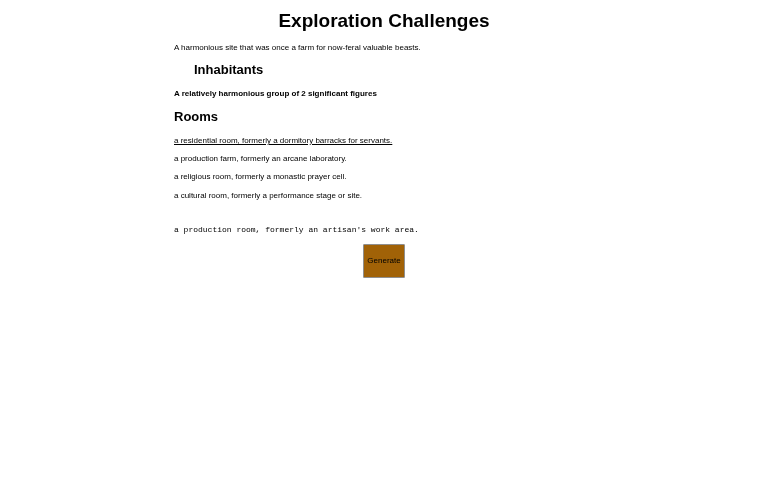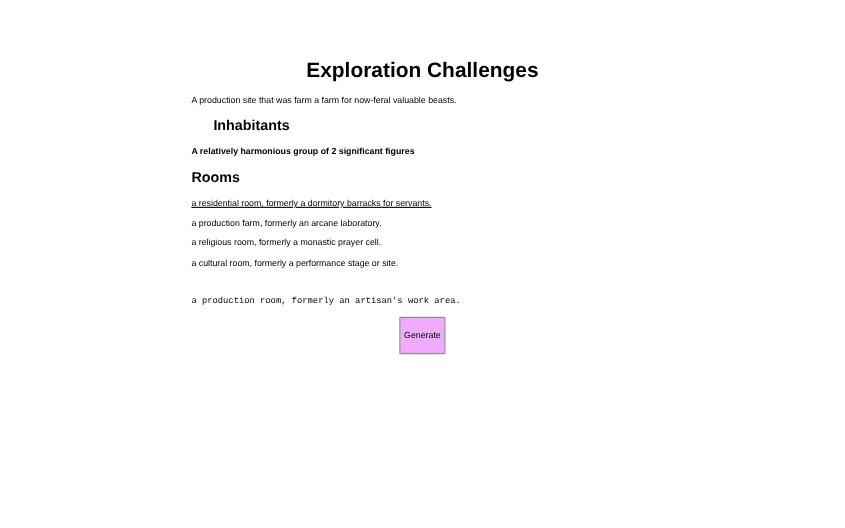--- a/index.html
+++ b/index.html
@@ -11,21 +11,20 @@
       overflow: hidden;
     }
     body {
       font-family: "Liberation Sans", sans-serif;
       color: #000000;
     }
     .page {
       position: relative;
       width: 768px;
       height: 372px;
-      margin-top: 44px;
     }
     .title {
       position: absolute;
       left: 0;
       width: 768px;
       top: 10px;
       text-align: center;
       font-size: 19px;
       font-weight: bold;
       margin: 0;
@@ -80,35 +79,35 @@
       left: 0;
       width: 768px;
       top: 244px;
       text-align: center;
     }
     .gen-btn {
       font-family: "Liberation Sans", sans-serif;
       font-size: 8px;
       line-height: 10px;
       padding: 11px 3px;
-      background: #f0abfc;
+      background: #a16207;
       border: 1px solid #8f8f8f;
       border-radius: 1px;
       color: #000;
       cursor: pointer;
     }
   </style>
 </head>
 <body>
 
 <div class="page">
   <h1 class="title">Exploration Challenges</h1>
 
   <div class="content">
-    <p class="desc">A production site that was farm a farm for now-feral valuable beasts.</p>
+    <p class="desc">A harmonious site that was once a farm for now-feral valuable beasts.</p>
 
     <h2 class="h2 inhabitants">Inhabitants</h2>
     <p class="inhab-text">A relatively harmonious group of 2 significant figures</p>
 
     <h2 class="h2 rooms">Rooms</h2>
 
     <div>
       <p class="room" style="top:135px;text-decoration:underline;">a residential room, formerly a dormitory barracks for servants.</p>
       <p class="room" style="top:153px;">a production farm, formerly an arcane laboratory.</p>
       <p class="room" style="top:171px;">a religious room, formerly a monastic prayer cell.</p>

